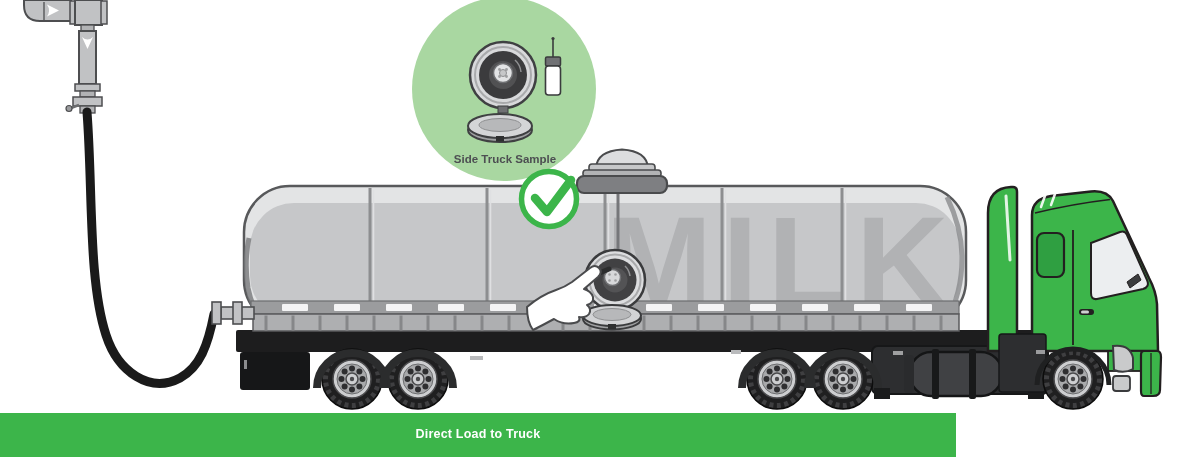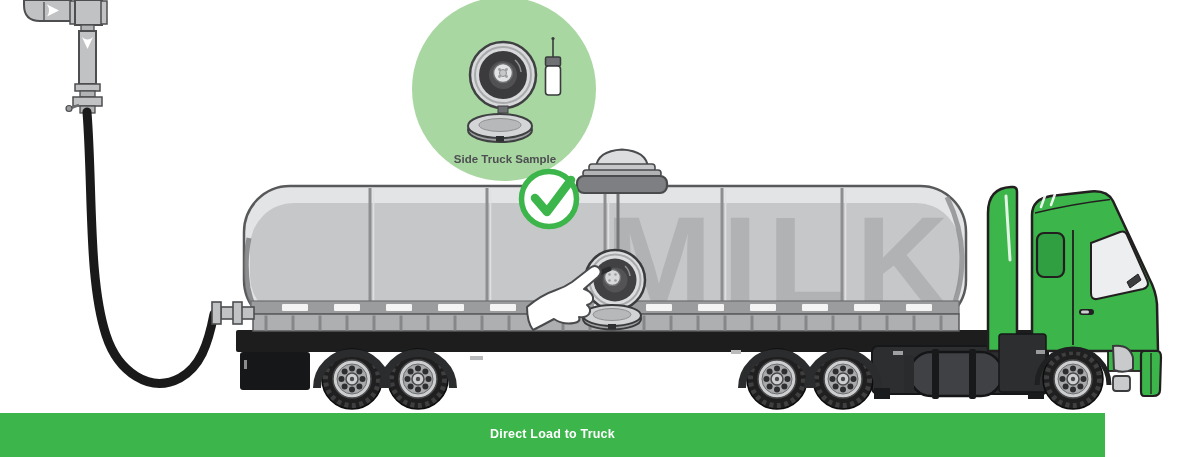--- a/index.html
+++ b/index.html
@@ -16,21 +16,21 @@
   .milk-text{
     fill:var(--tank-text,#b1b2b4);
     font-family:"Liberation Sans",sans-serif;font-weight:bold;font-size:128px;letter-spacing:10px;
   }
   .callout-text{
     fill:#4d4f52;font-family:"Liberation Sans",sans-serif;font-weight:600;font-size:11.5px;
   }
   .hose{stroke:var(--hose-black,#1a1a1a);}
   .chassis{fill:var(--chassis-black,#1d1d1e);}
   .banner{
-    position:absolute;left:0;top:413px;width:1105px;height:44px;
+    position:absolute;left:0;top:413px;width:956px;height:44px;
     background:var(--brand-green,#3cb54a);
     display:flex;justify-content:center;align-items:flex-start;padding-top:14px;box-sizing:border-box;
   }
   .banner span{
     color:var(--banner-text,#ffffff);font-size:12.5px;font-weight:bold;letter-spacing:.2px;
   }
 </style>
 </head>
 <body>
 

